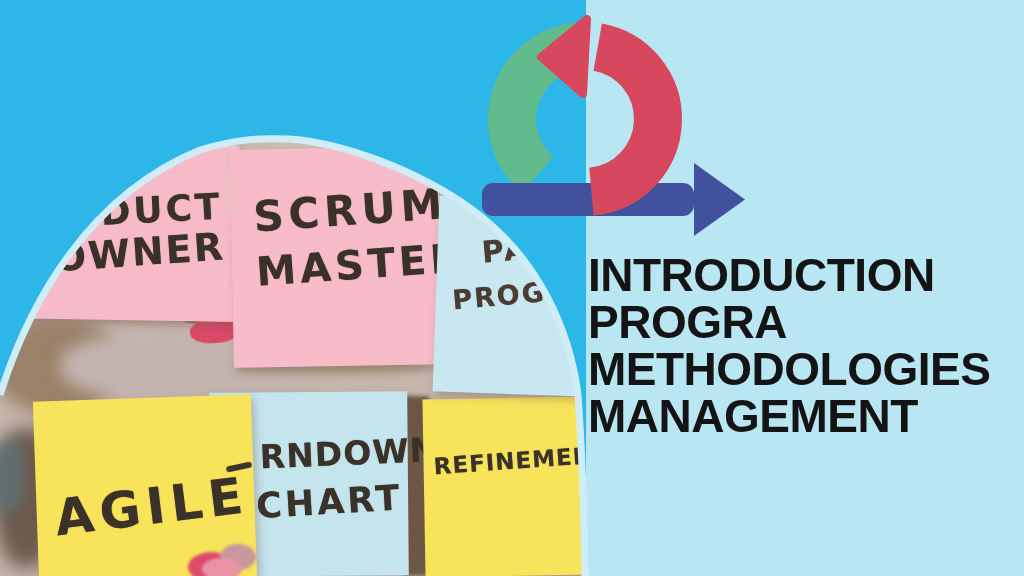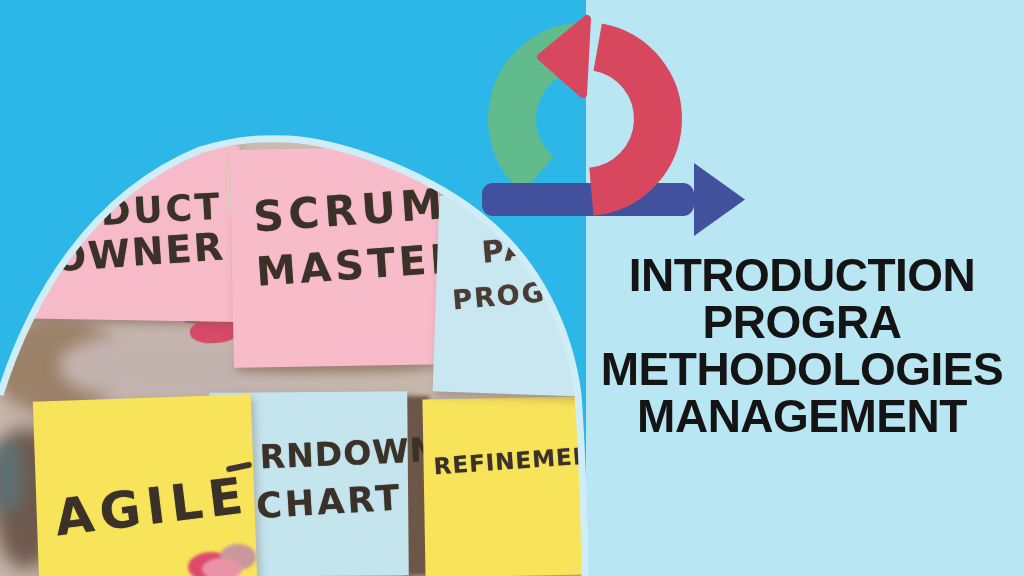--- a/index.html
+++ b/index.html
@@ -53,21 +53,21 @@
   #note-e .l1{left:46px;top:90px;font-size:35px;letter-spacing:3px;transform:rotate(-3deg);}
   #note-f{left:424px;top:398px;width:160px;height:178px;background:#f8e45a;transform:rotate(-1deg);}
   #note-f .l0{left:10px;top:50px;font-size:23px;letter-spacing:1px;transform:rotate(-3deg);}
   #note-d{left:36px;top:398px;width:218px;height:185px;background:#f8e45a;transform:rotate(-2deg);}
   #note-d .l0{left:18px;top:80px;font-size:50px;letter-spacing:6px;transform:rotate(-5deg);}
 
   
   .overlay{position:absolute;inset:0;pointer-events:none;}
 
   
-  #title{position:absolute;left:588px;top:252px;width:428px;text-align:center;
+  #title{position:absolute;left:588px;top:252px;width:428px;
          color:#141414;font-weight:800;font-size:46px;line-height:47px;
          letter-spacing:-.5px;}
   #title div{white-space:nowrap;}
 </style>
 </head>
 <body>
 
 <div id="stage">
 
   <div id="panel-left" class="panel"></div>

